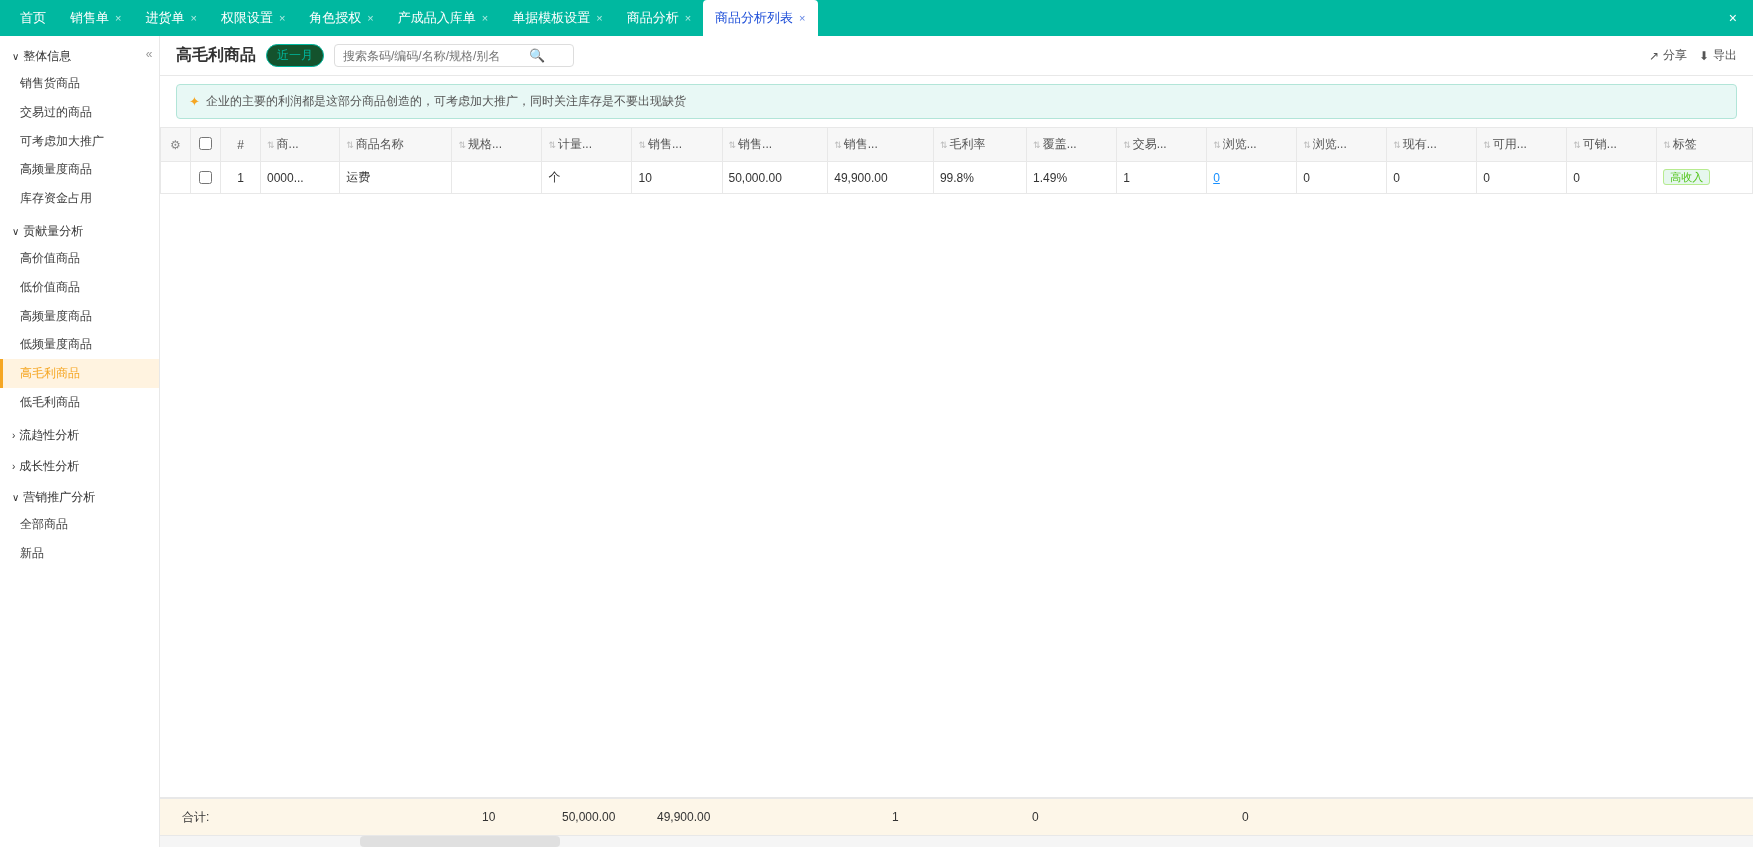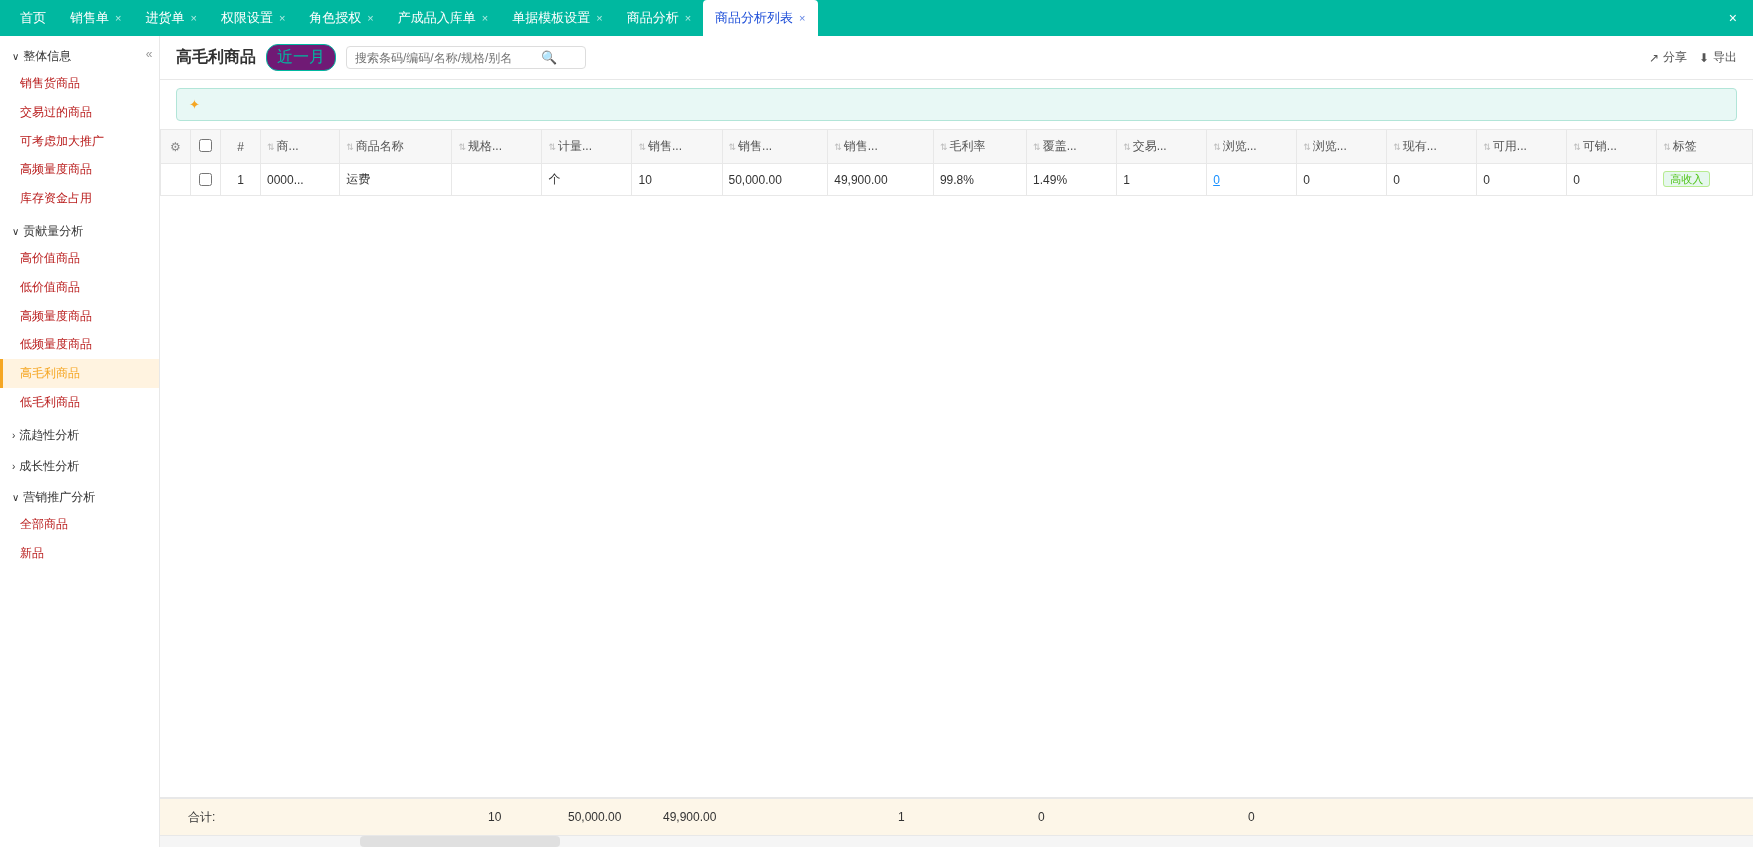--- a/index.html
+++ b/index.html
@@ -69,21 +69,21 @@
     .sidebar-group-title {
       padding: 8px 12px 4px 12px;
       color: #333;
       font-weight: 500;
       font-size: 12px;
       display: flex; align-items: center; gap: 4px;
       cursor: pointer;
     }
     .sidebar-item {
       padding: 6px 12px 6px 20px;
-      color: #b91c1c;
+      color: #404040;
       cursor: pointer;
       font-size: 12px;
       line-height: 1.4;
     }
     .sidebar-item.active {
       background: #fff3e0;
       color: #f5a623;
       border-left: 3px solid #f5a623;
       padding-left: 17px;
     }
@@ -106,26 +106,26 @@
       border-bottom: 1px solid #e8e8e8;
       gap: 10px;
       flex-shrink: 0;
     }
     .content-title {
       font-size: 16px;
       font-weight: 600;
       color: #333;
     }
     .filter-btn {
-      background: #701a75;
+      background: #14532d;
       border: 1px solid #00b8a0;
       color: #00b8a0;
       border-radius: 12px;
       padding: 2px 10px;
-      font-size: 16px;
+      font-size: 12px;
       cursor: pointer;
     }
     .search-box {
       display: flex; align-items: center;
       border: 1px solid #ddd;
       border-radius: 4px;
       padding: 3px 8px;
       gap: 6px;
       flex: 0 0 240px;
     }
@@ -307,20 +307,21 @@
         </div>
         <div class="action-btn">
           <span>⬇</span>
           <span>导出</span>
         </div>
       </div>
     </div>
 
     <div class="info-banner">
       <span class="info-icon">✦</span>
+      <span>企业的主要的利润都是这部分商品创造的，可考虑加大推广，同时关注库存是不要出现缺货</span>
     </div>
 
     <div class="table-container">
       <table>
         <thead>
           <tr id="table-header-row">
           <th style="width: 30px; text-align: center;"><span style="color:#888;cursor:pointer;">⚙</span></th>
               <th style="width: 30px; text-align: center;"><input type="checkbox" style=""></th>
               <th style="width: 40px; text-align: center;">#</th>
               <th>
@@ -397,21 +398,21 @@
               <td>0</td>
               <td>0</td>
               <td>0</td>
               <td><span class="tag-green">高收入</span></td>
             </tr>
           </tbody>
       </table>
     </div>
 
     <div class="footer-totals">
-      <span class="footer-cell" style="min-width:220px;margin-left:6px;">合计:</span>
+      <span class="footer-cell" style="min-width:220px;">合计:</span>
 
       <span class="footer-cell" style="min-width:80px;"></span>
       <span class="footer-cell" style="min-width:80px;">10</span>
       <span class="footer-cell" style="min-width:95px;">50,000.00</span>
       <span class="footer-cell" style="min-width:95px;">49,900.00</span>
       <span class="footer-cell" style="min-width:70px;"></span>
       <span class="footer-cell" style="min-width:70px;"></span>
       <span class="footer-cell" style="min-width:70px;">1</span>
       <span class="footer-cell" style="min-width:70px;"></span>
       <span class="footer-cell" style="min-width:70px;">0</span>

